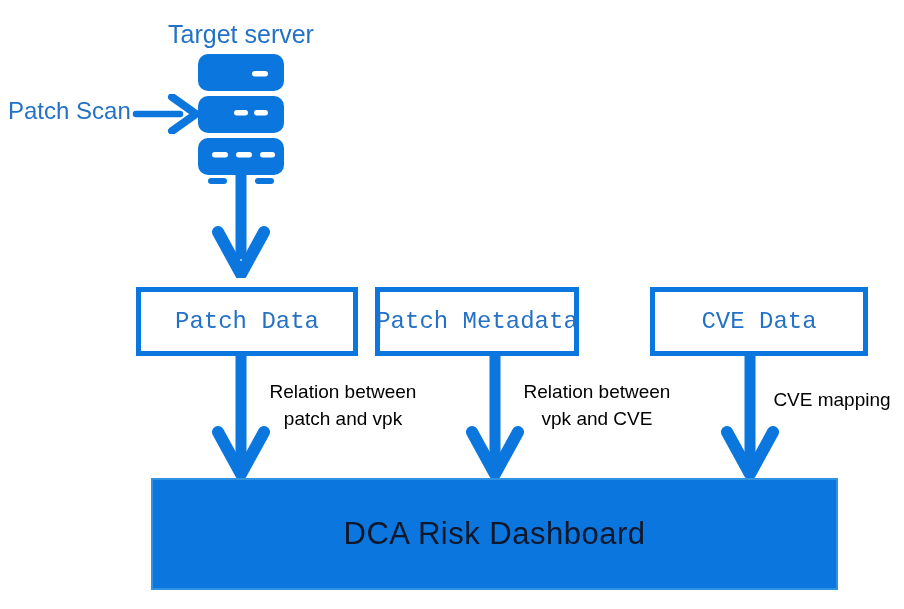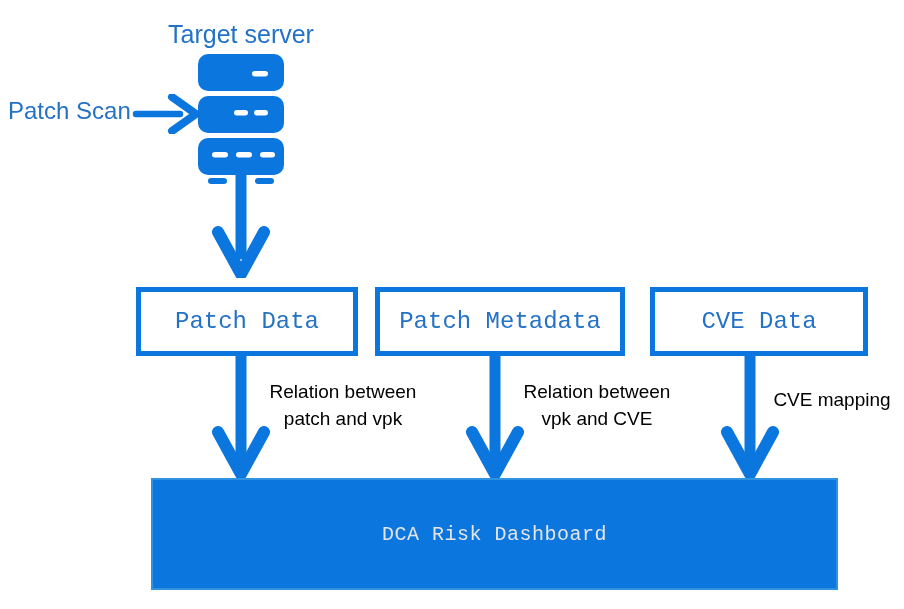--- a/index.html
+++ b/index.html
@@ -49,25 +49,24 @@
     width: 687px;
     height: 112px;
     box-sizing: border-box;
     background: #0b76dd;
     border: 2px solid #2f93e2;
     display: flex;
     align-items: center;
     justify-content: center;
   }
   .dashboard .title {
-    color: #e5e5e5;
-    font-size: 20px;
+    color: #0f172a;
+    font-size: 31px;
     letter-spacing: 0.5px;
     white-space: nowrap;
-    font-family: Liberation Mono, monospace;
   }
 
   
   .arrow line, .arrow polyline {
     stroke: #0b76dd;
     fill: none;
     stroke-linecap: round;
     stroke-linejoin: round;
   }
 </style>
@@ -104,21 +103,21 @@
 
   <svg class="abs arrow" style="left: 211px; top: 174px;" width="60" height="104" viewBox="0 0 60 104">
     <line x1="30" y1="0" x2="30" y2="80" stroke-width="11"></line>
     <polyline points="7,58 30,100 53,58" stroke-width="12"></polyline>
   </svg>
 
   <div class="data-box" style="left: 136px; width: 222px;">
     <span class="node-title">Patch Data</span>
   </div>
 
-  <div class="data-box" style="left: 375px; width: 250px;">
+  <div class="data-box" style="left: 375px; width: 204px;">
     <span class="node-title">Patch Metadata</span>
   </div>
 
   <div class="data-box" style="left: 650px; width: 218px;">
     <span class="node-title">CVE Data</span>
   </div>
 
   <svg class="abs arrow" style="left: 211px; top: 356px;" width="60" height="124" viewBox="0 0 60 124">
     <line x1="30" y1="0" x2="30" y2="100" stroke-width="11"></line>
     <polyline points="7,76 30,118 53,76" stroke-width="12"></polyline>

